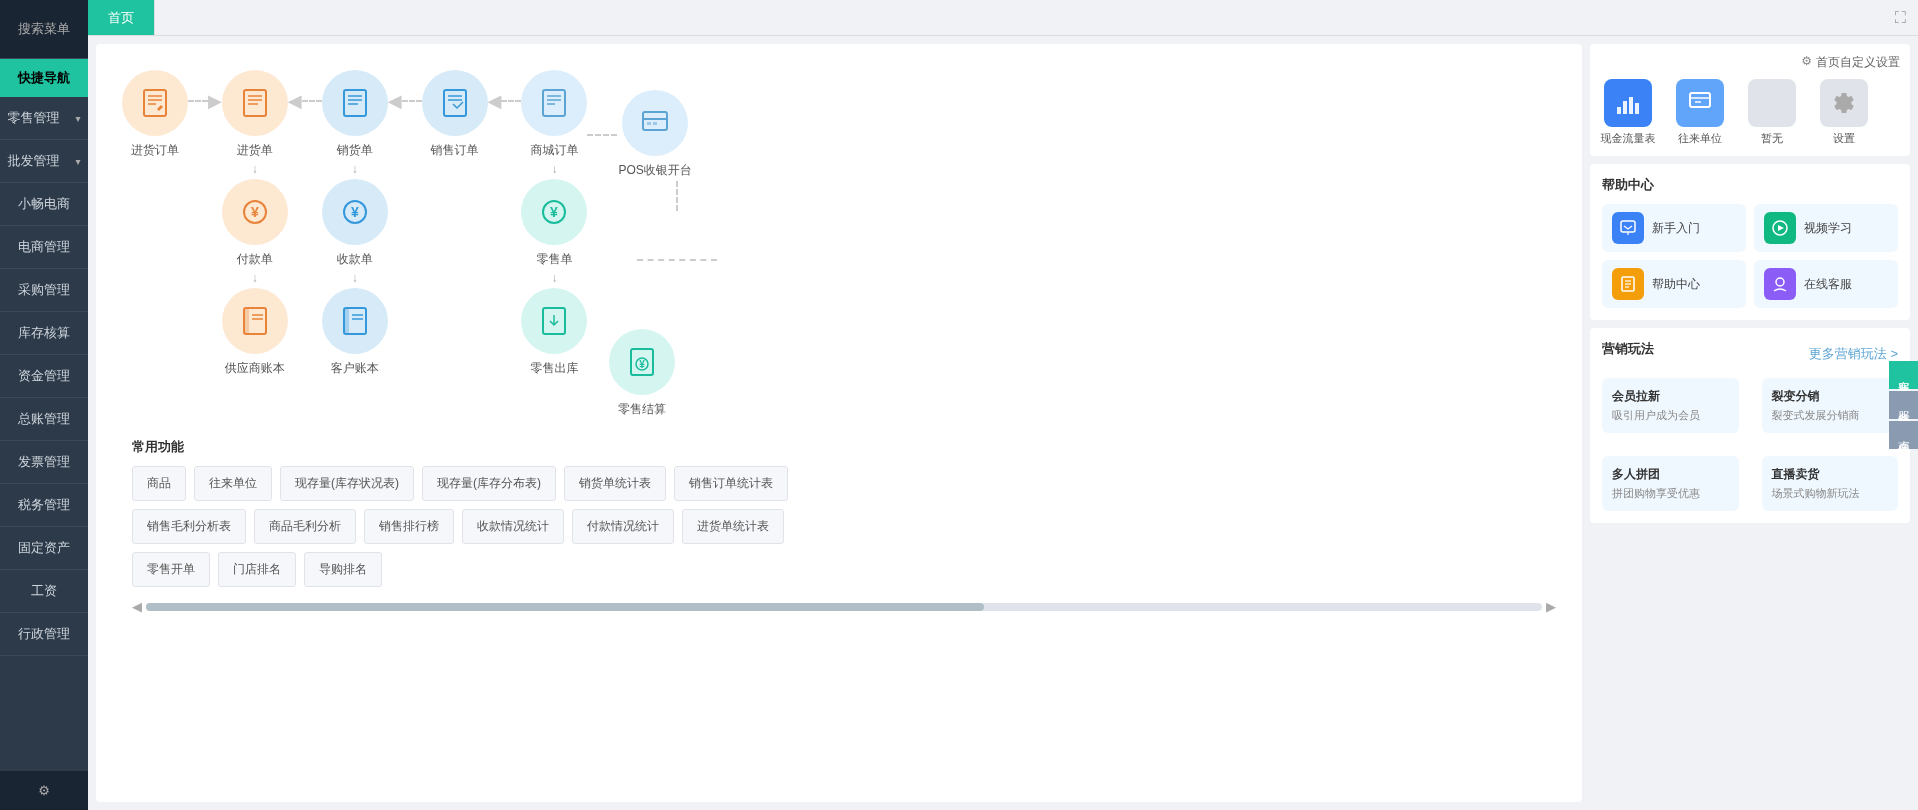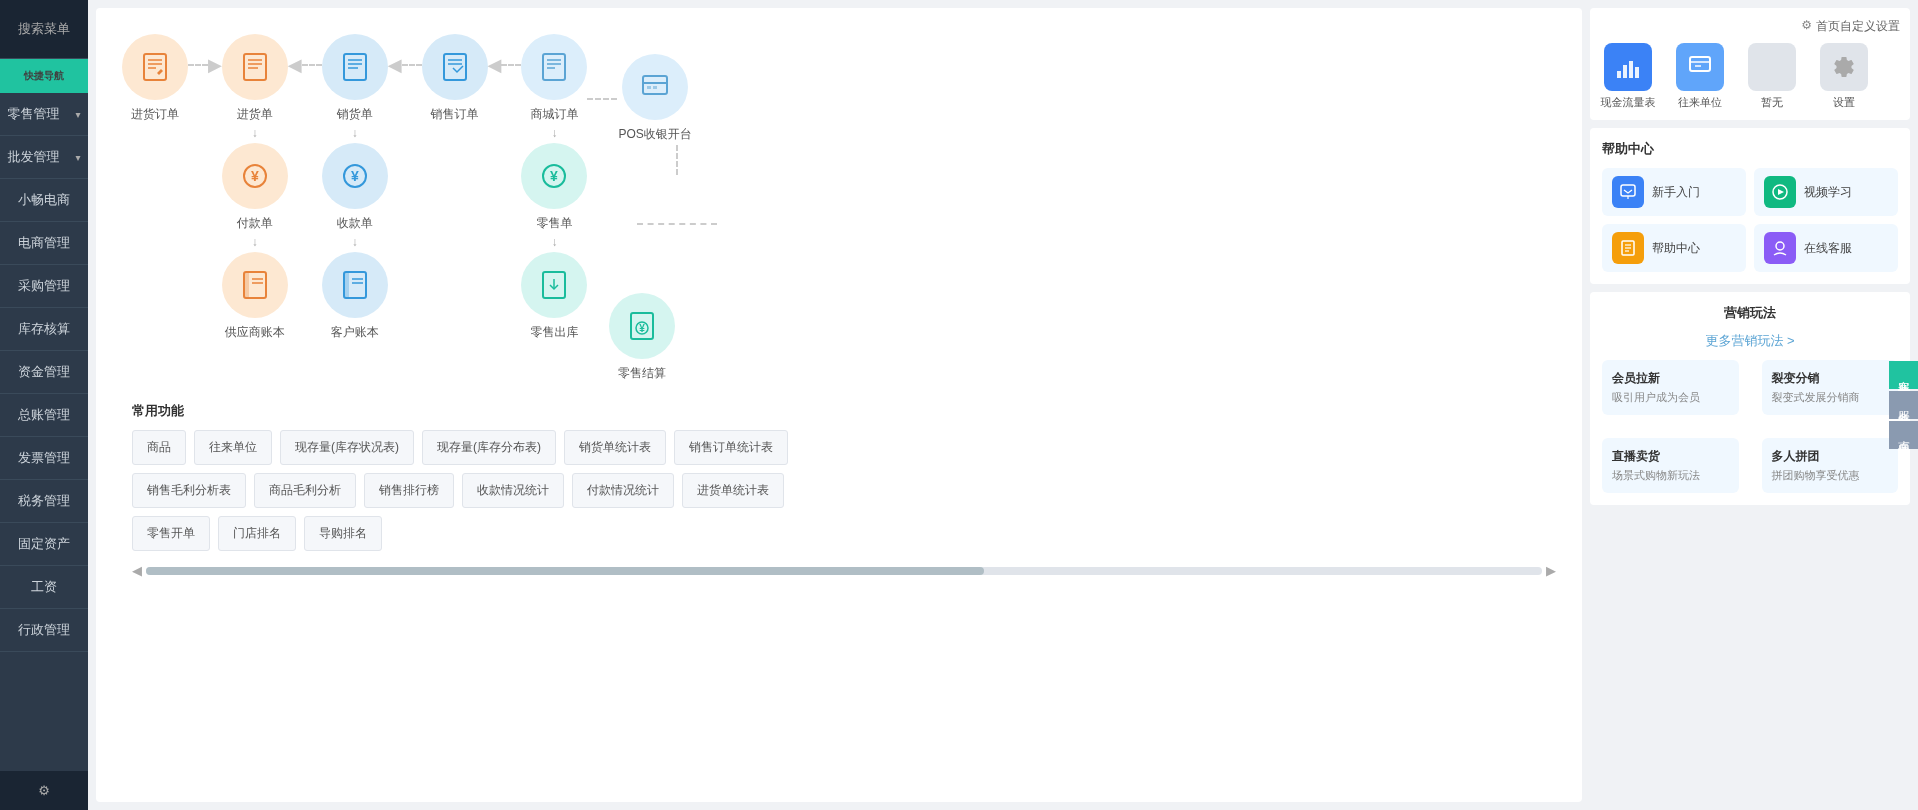--- a/index.html
+++ b/index.html
@@ -20,24 +20,24 @@
       background: #1a2533;
       color: #aaa;
       padding: 20px 8px;
       font-size: 13px;
       text-align: center;
       cursor: pointer;
       border-bottom: 1px solid #3a4a5a;
     }
     .sidebar-nav-header {
       background: #20c3a0;
-      color: #404040;
+      color: #000000;
       text-align: center;
       padding: 10px 16px;
-      font-size: 10px;
+      font-size: 13px;
       font-weight: bold;
     }
     .sidebar-item {
       color: #cdd4db;
       text-align: center;
       padding: 12px 0;
       cursor: pointer;
       font-size: 13px;
       display: flex;
       align-items: center;
@@ -311,21 +311,20 @@
       background: #fff;
       border-radius: 4px;
       padding: 12px;
     }
 
     .marketing-header {
       display: flex;
       justify-content: space-between;
       align-items: center;
       margin-bottom: 10px;
-      flex-direction: column;
     }
 
     .more-link { font-size: 13px; color: #5ba4d4; cursor: pointer; }
 
     .marketing-grid {
       display: grid;
       grid-template-columns: 1fr 1fr;
       gap: 23px;
     }
 
@@ -446,20 +445,24 @@
     <span>行政管理</span>
   </div>
 
   <div class="sidebar-bottom">
     <span>⚙</span>
   </div>
 </div>
 
 <div class="main">
 
+  <div class="tab-bar">
+    <div class="tab-item active">首页</div>
+    <div class="tab-fullscreen">⛶</div>
+  </div>
 
   <div class="content">
 
     <div class="left-panel">
 
       <div class="flow-diagram">
 
         <div style="display:flex; align-items:flex-start; flex-wrap:nowrap; min-width:700px;">
 
           <div class="flow-vertical">
@@ -773,26 +776,26 @@
         <div class="marketing-grid">
           <div class="marketing-item">
             <div class="marketing-item-title">会员拉新</div>
             <div class="marketing-item-desc">吸引用户成为会员</div>
           </div>
           <div class="marketing-item">
             <div class="marketing-item-title">裂变分销</div>
             <div class="marketing-item-desc">裂变式发展分销商</div>
           </div>
           <div class="marketing-item">
+            <div class="marketing-item-title">多人拼团</div>
+            <div class="marketing-item-desc">拼团购物享受优惠</div>
+          </div>
+          <div class="marketing-item">
             <div class="marketing-item-title">直播卖货</div>
             <div class="marketing-item-desc">场景式购物新玩法</div>
-          </div>
-          <div class="marketing-item">
-            <div class="marketing-item-title">多人拼团</div>
-            <div class="marketing-item-desc">拼团购物享受优惠</div>
           </div>
         </div>
       </div>
 
     </div>
   </div>
 </div>
 
 <div class="float-btns">
   <div class="float-btn">客服热线</div>

